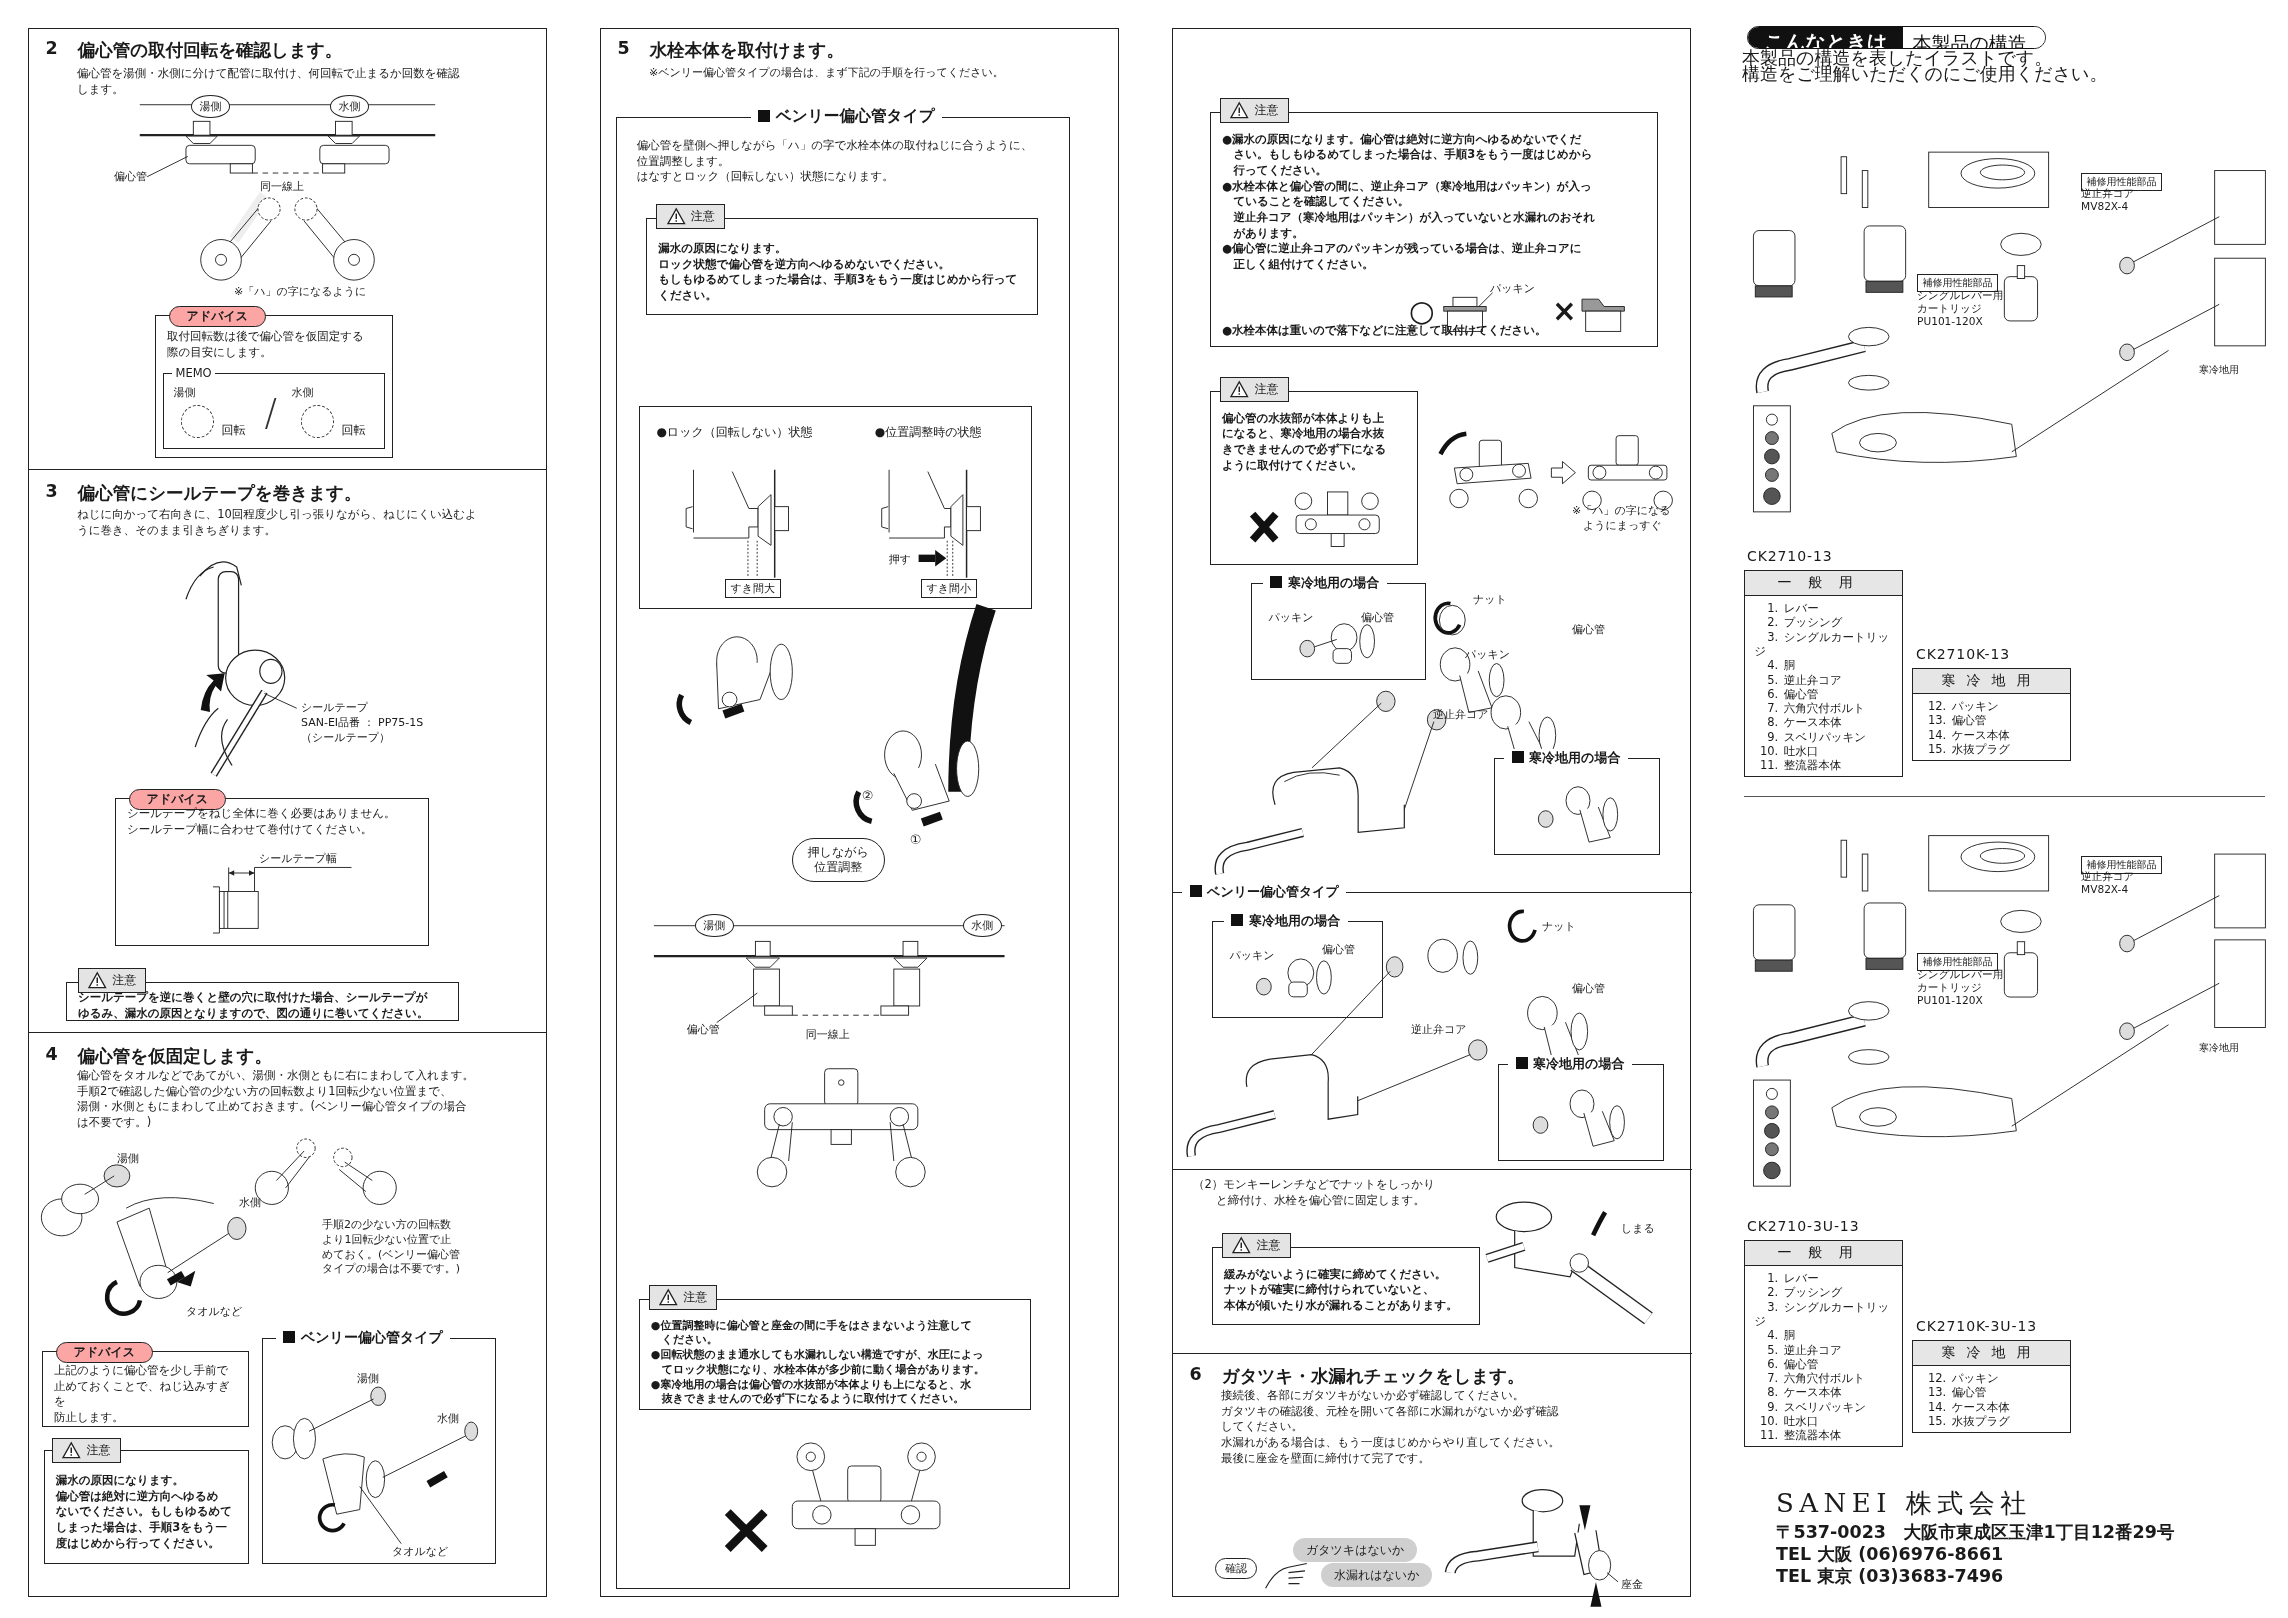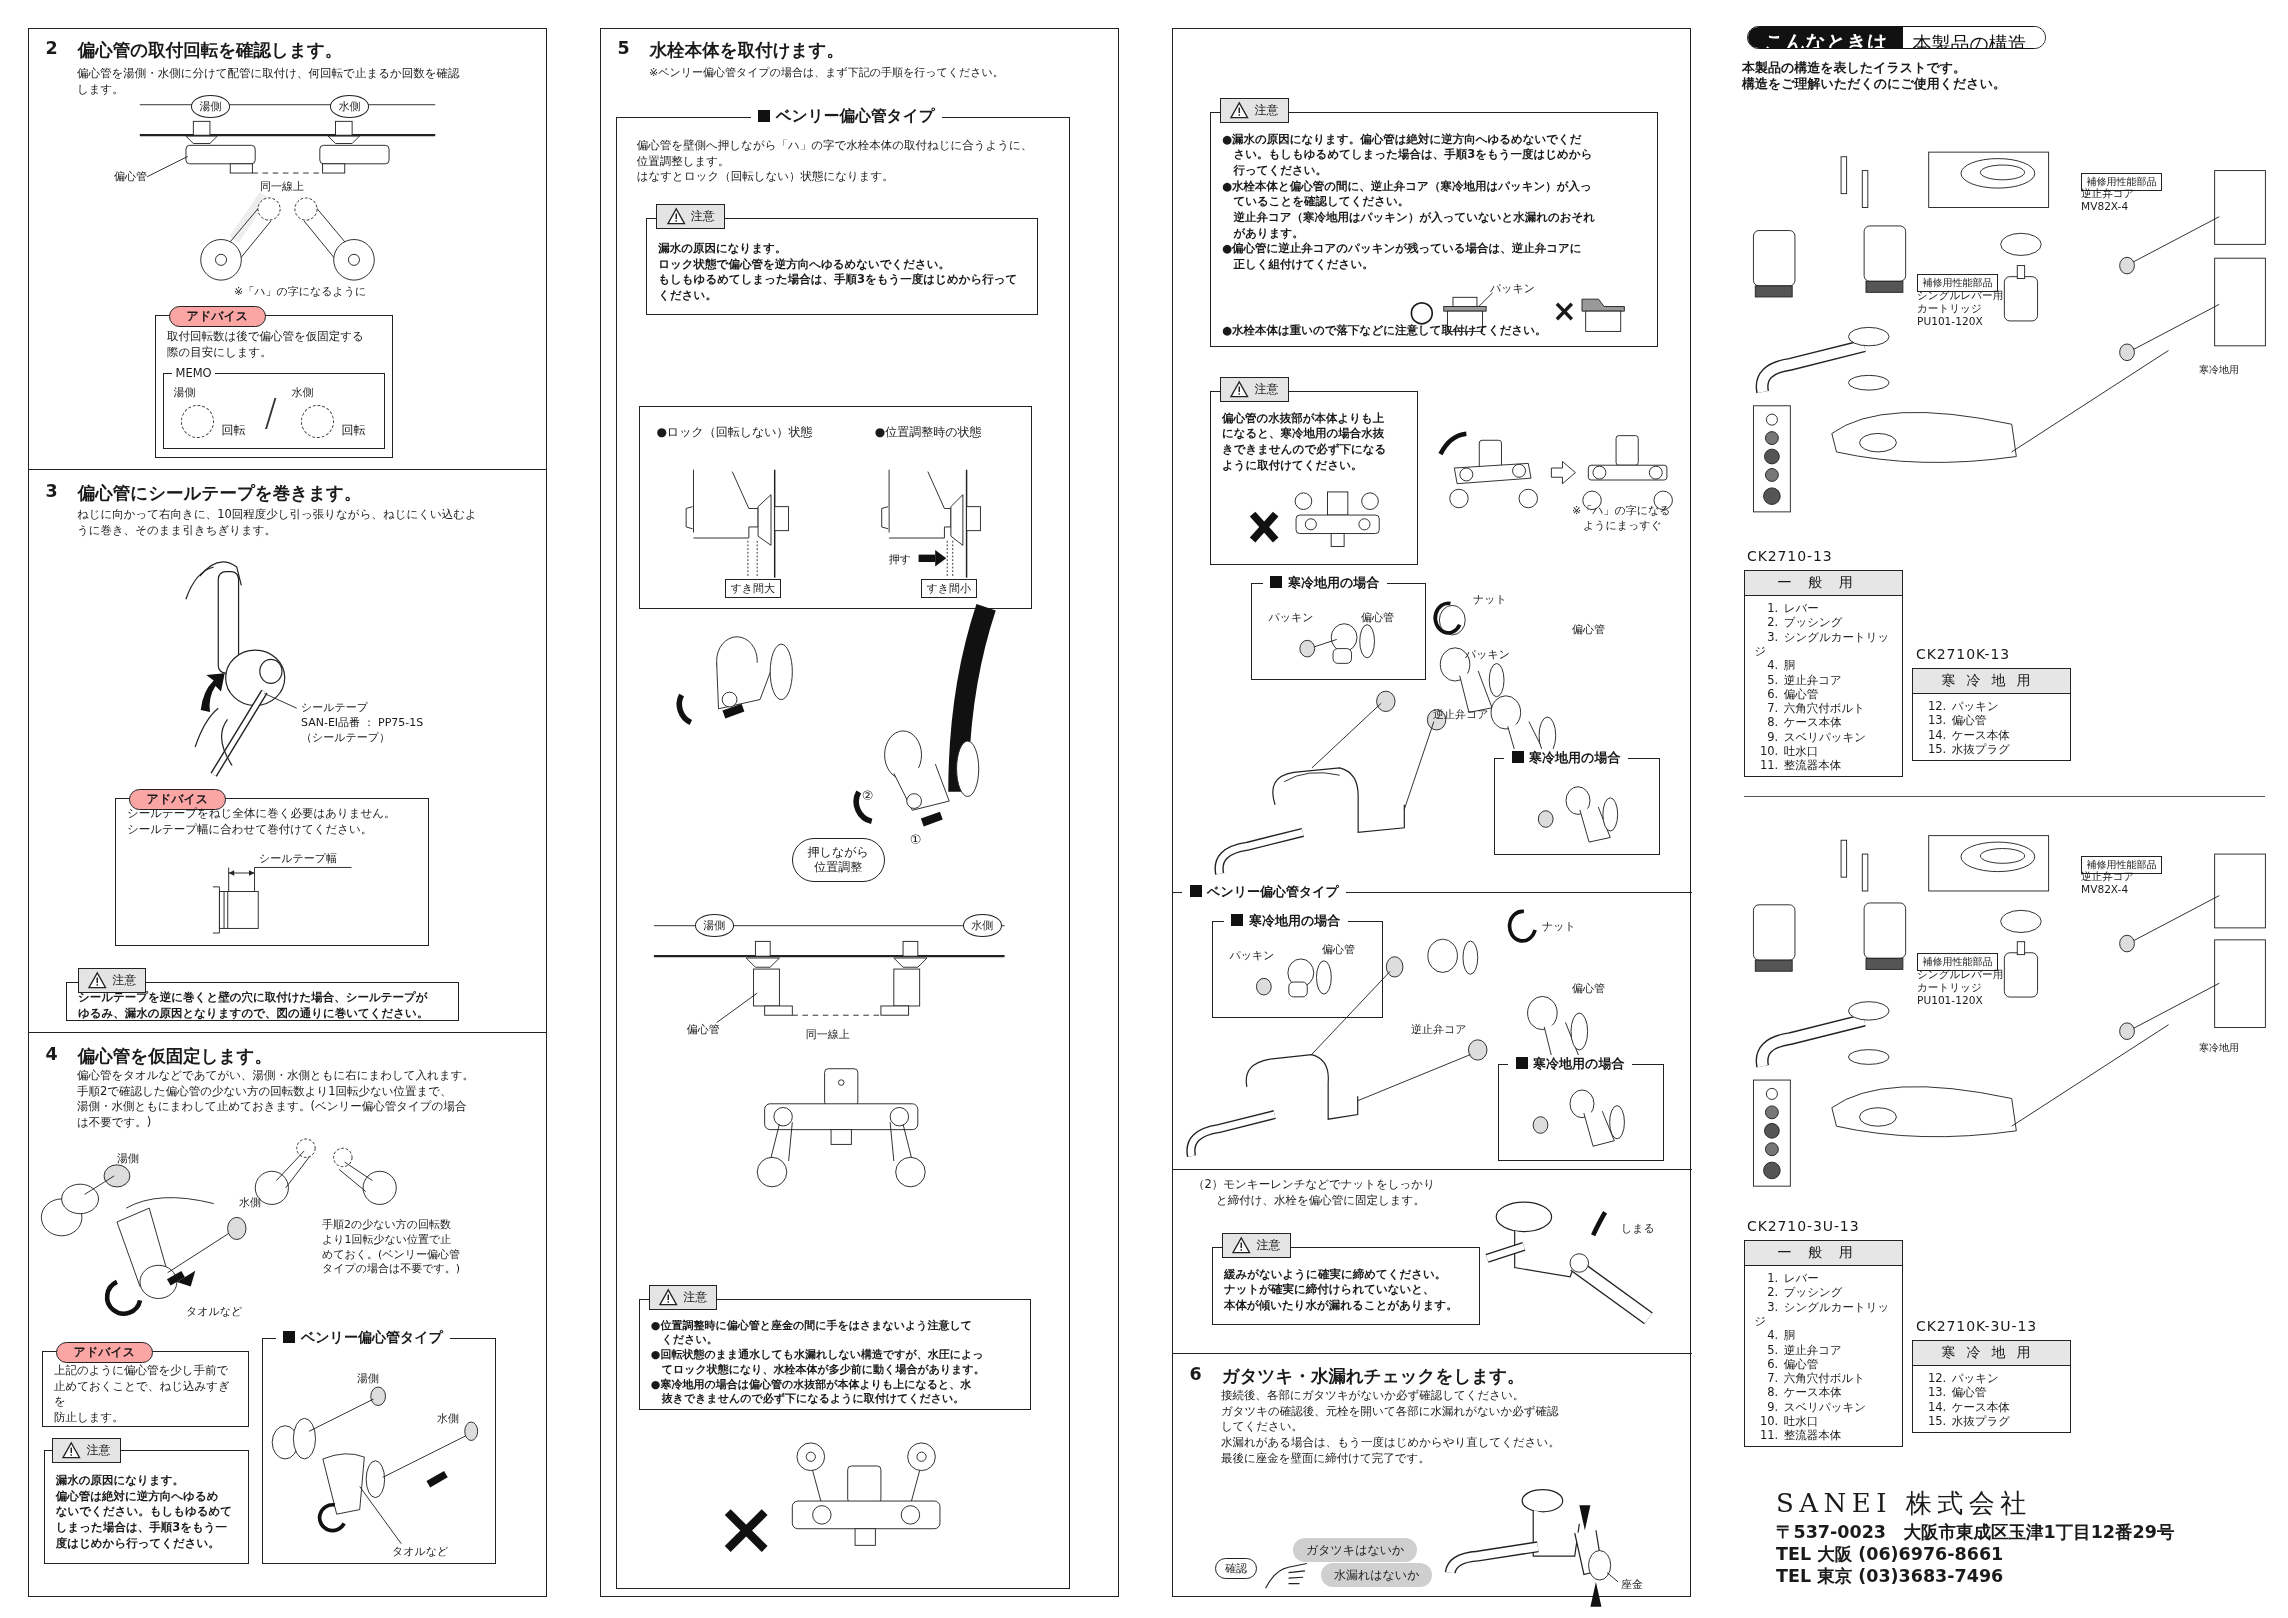--- a/index.html
+++ b/index.html
@@ -619,21 +619,21 @@
       <line x1="180" y1="108" x2="192" y2="118" stroke="#222"></line>
     </svg>
     <span class="label" style="left:448px; top:224px;">座金</span>
   </div>
 </div>
 
 <div class="header-badge">
   <span class="dark">こんなときは</span>
   <span class="light">本製品の構造</span>
 </div>
-<div class="body-text" style="left:1742px; top:60px; font-size:13px;font-weight:bold;">本製品の構造を表したイラストです。
+<div class="body-text" style="left:1742px; top:50px; font-size:18px;">本製品の構造を表したイラストです。
 構造をご理解いただくのにご使用ください。</div>
 
 <svg style="left:1735px; top:138px;" width="535" height="388" viewBox="0 0 580 420">
 
   <rect x="20" y="100" width="45" height="60" rx="6" fill="#fff" stroke="#222"></rect>
   <rect x="22" y="160" width="40" height="12" fill="#555" stroke="#222"></rect>
   <rect x="140" y="95" width="45" height="60" rx="6" fill="#fff" stroke="#222"></rect>
   <rect x="142" y="155" width="40" height="12" fill="#555" stroke="#222"></rect>
   <rect x="115" y="20" width="6" height="40" fill="#fff" stroke="#222"></rect>
   <rect x="138" y="35" width="6" height="40" fill="#fff" stroke="#222"></rect>

